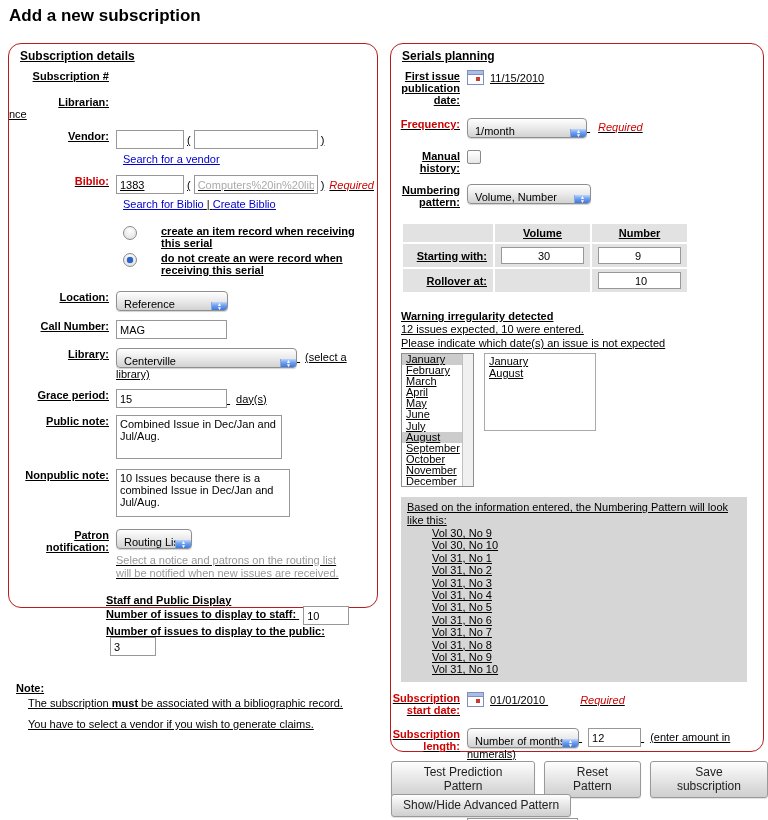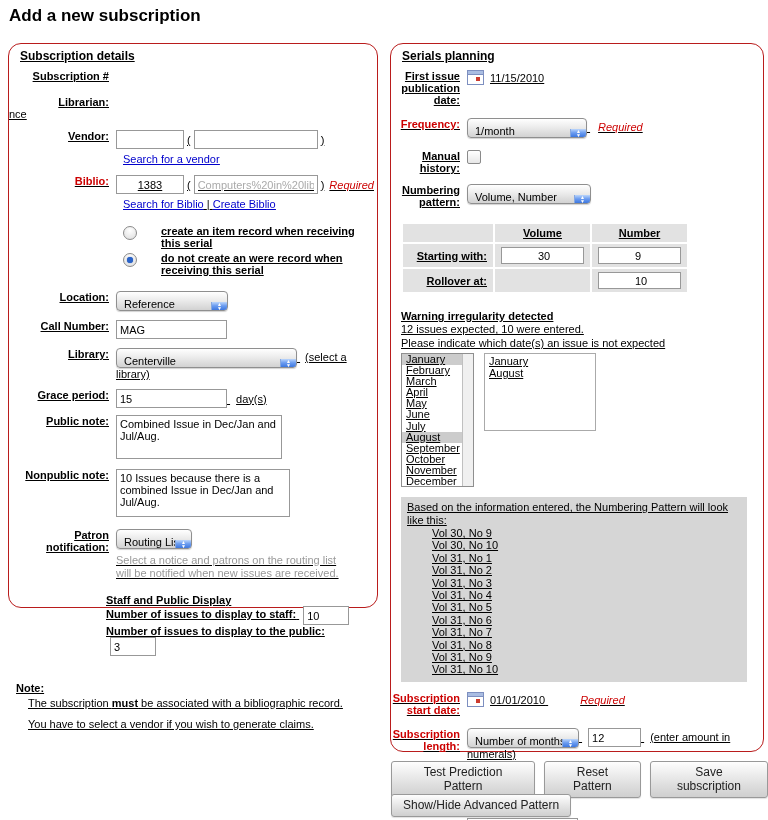--- a/index.html
+++ b/index.html
@@ -106,21 +106,21 @@
     </div>
   </div>
 
   <div class="indent-links">
     <a class="lnk">Search for a vendor</a>
   </div>
 
   <div class="row" style="margin-top:10px;">
     <div class="lbl red">Biblio:</div>
     <div class="ctl two-inp">
-      <input class="txt" style="width: 60px; text-align: center;" value="1383">
+      <input class="txt" style="width: 60px;" value="1383">
       <span>(</span>
       <input class="txt" style="width: 116px; color: rgb(170, 170, 170);" value="Computers%20in%20libra">
       <span>)</span>
       <span class="required" style="margin-left:2px;">Required</span>
     </div>
   </div>
 
   <div class="indent-links">
     <a class="lnk">Search for Biblio</a>
     <span>|</span>

